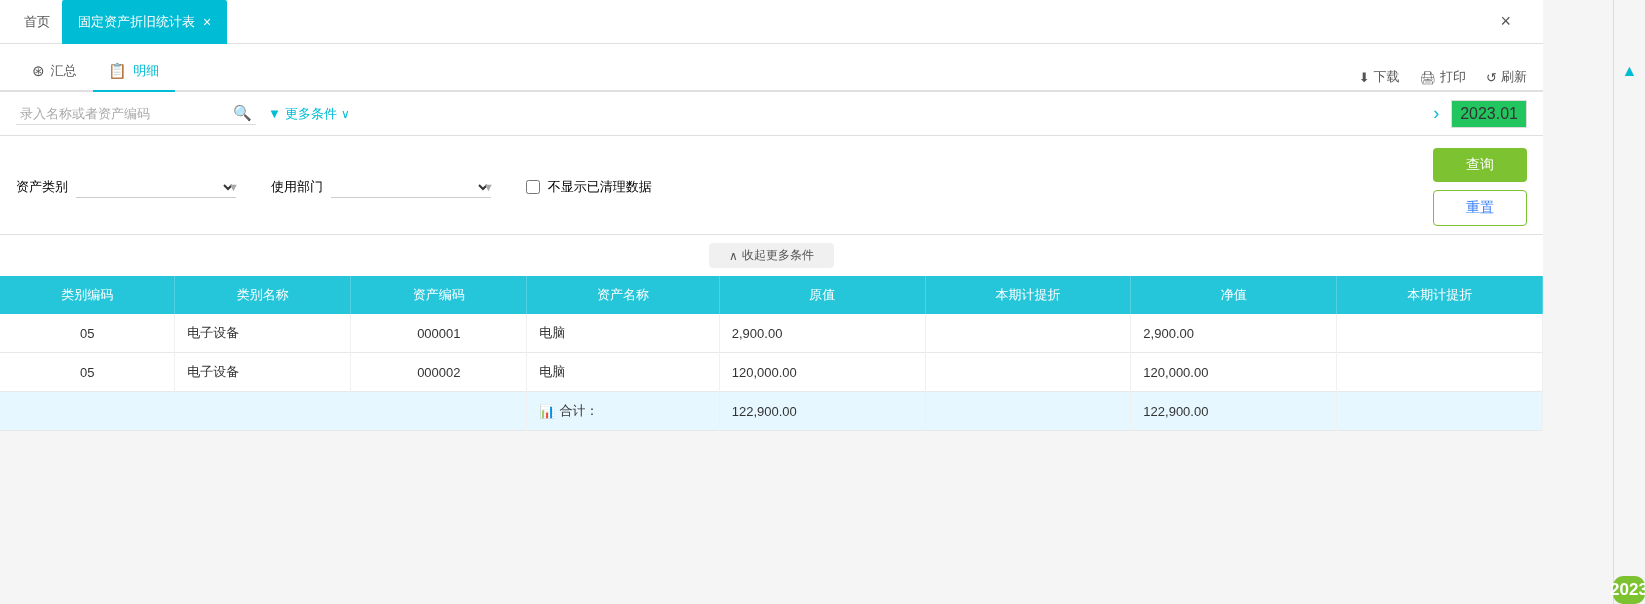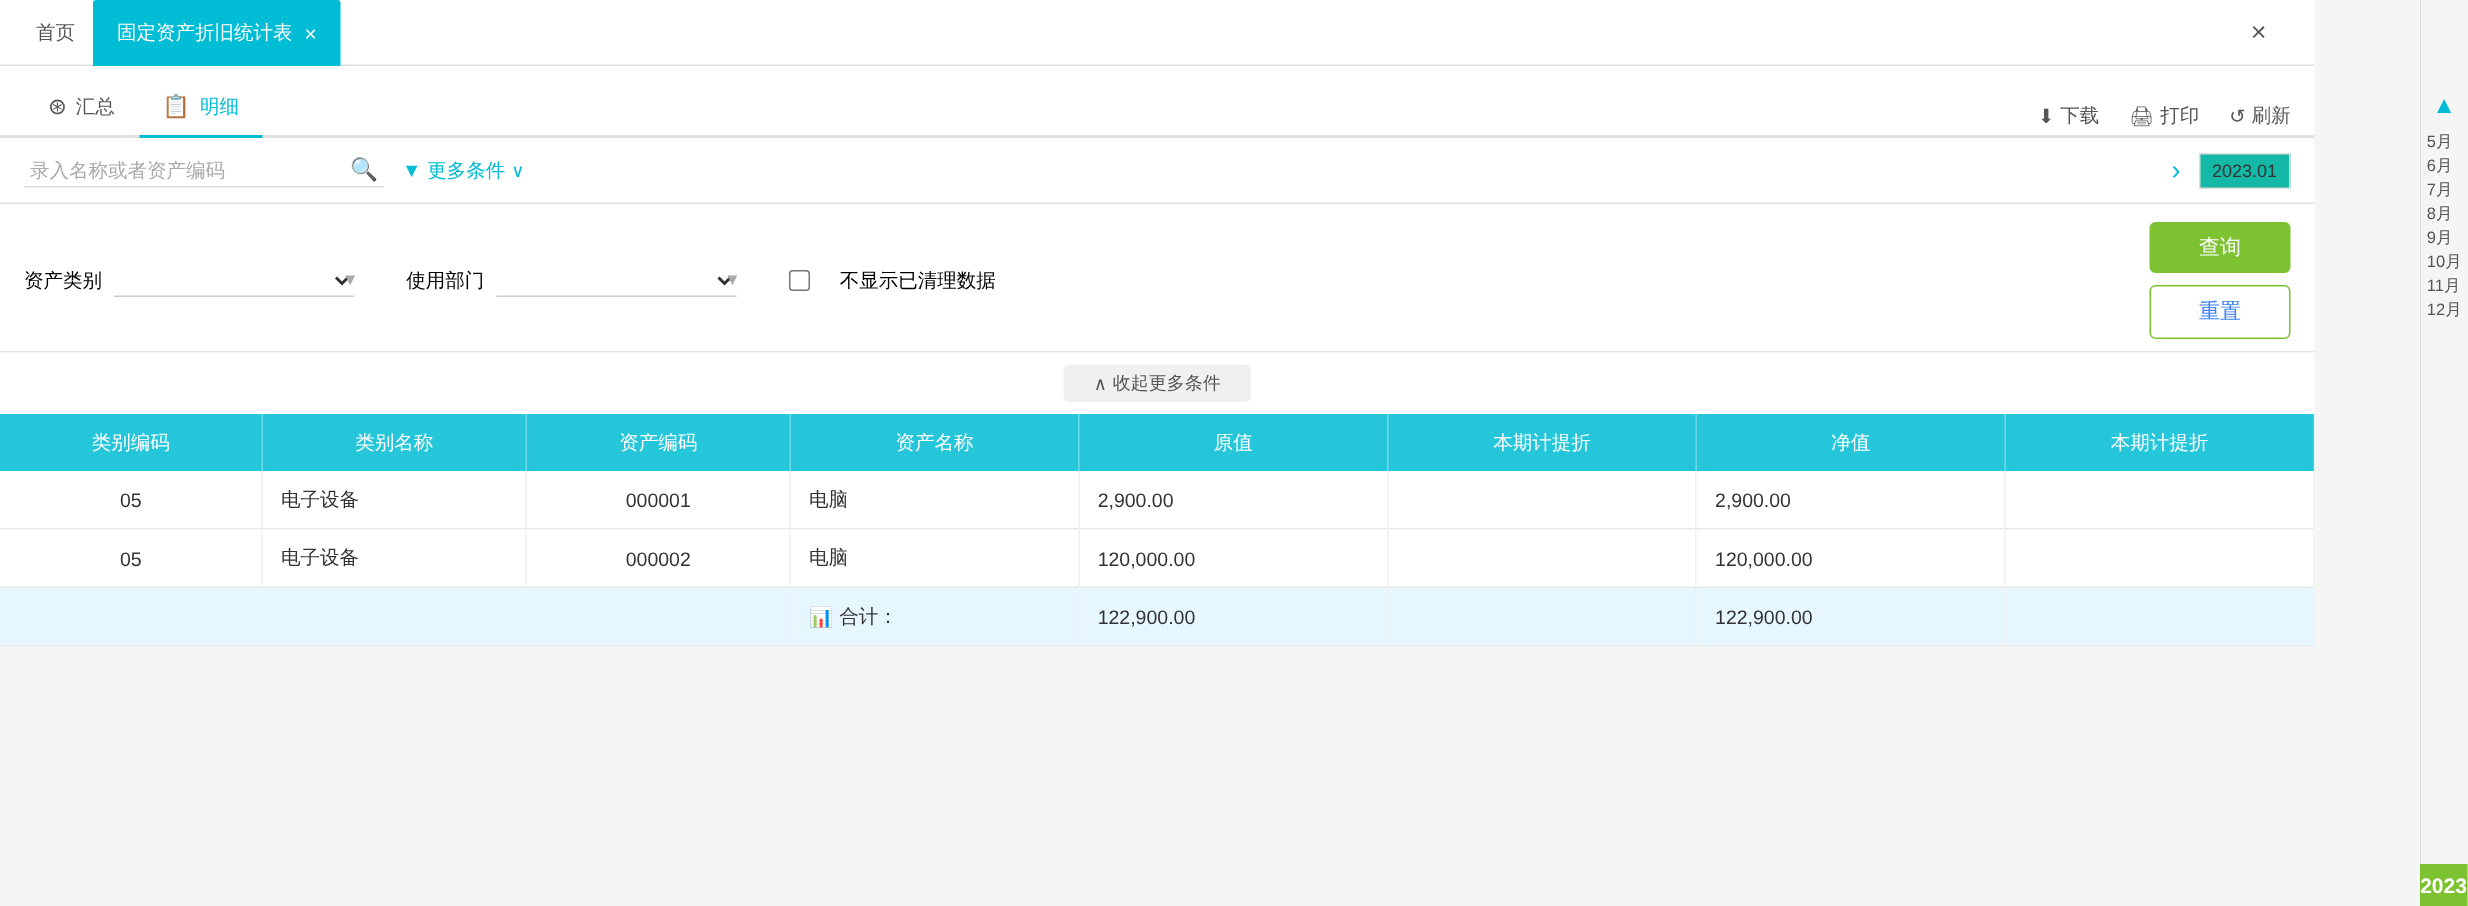--- a/index.html
+++ b/index.html
@@ -64,21 +64,21 @@
     .more-conditions {
       display: flex; align-items: center; gap: 4px;
       color: #00bcd4; cursor: pointer; font-size: 13px;
     }
     .expand-arrow { font-size: 12px; }
     .date-nav-btn {
       margin-left: auto; display: flex; align-items: center;
       color: #00bcd4; cursor: pointer; font-size: 13px;
     }
     .date-display {
-      background: #14b8a6; padding: 4px 8px; font-size: 12px; color: #333;
+      background: #22c55e; padding: 4px 8px; font-size: 16px; color: #333;
       border: 1px solid #ddd;
     }
 
     
     .filter-area {
       background: #fff; padding: 12px 16px 8px 16px;
       border-bottom: 1px solid #e0e0e0;
     }
     .filter-row {
       display: flex; align-items: center; gap: 32px; flex-wrap: wrap;
@@ -87,21 +87,21 @@
       display: flex; align-items: center; gap: 8px;
     }
     .filter-label { color: #000000; font-size: 13px; white-space: nowrap; }
     .filter-select {
       width: 160px; border: none; border-bottom: 1px solid #ccc;
       outline: none; font-size: 13px; padding: 2px 4px;
       background: transparent; cursor: pointer; color: #333;
     }
     .filter-select-arrow { color: #aaa; font-size: 11px; margin-left: -16px; }
     .checkbox-item {
-      display: flex; align-items: center; gap: 20px;
+      display: flex; align-items: center; gap: 8px;
     }
     .filter-checkbox { width: 14px; height: 14px; border: 1px solid #ccc; cursor: pointer; }
     .btn-query {
       background: #7dc231; color: #fff; border: none; border-radius: 4px;
       padding: 8px 32px; font-size: 14px; cursor: pointer;
     }
     .btn-reset {
       background: #fff; color: #3b82f6; border: 1px solid #7dc231; border-radius: 4px;
       padding: 8px 32px; font-size: 14px; cursor: pointer;
     }
@@ -144,23 +144,24 @@
       background: #f5f5f5; border-left: 1px solid #ddd;
       display: flex; flex-direction: column; align-items: center;
       padding-top: 60px; gap: 4px; z-index: 100;
     }
     .sidebar-month {
       font-size: 11px; color: #555; cursor: pointer; padding: 3px 4px;
       writing-mode: horizontal-tb; white-space: nowrap;
     }
     .sidebar-year-badge {
       position: fixed; bottom: 0; right: 0; width: 32px; height: 28px;
-      background: #7dc231; color: #fff; font-size: 14px;
+      background: #7dc231; color: #fff; font-size: 17px;
       display: flex; align-items: center; justify-content: center;
       font-weight: bold;
+      border-radius: 10px;
     }
     .sidebar-nav-btn {
       font-size: 16px; color: #00bcd4; cursor: pointer; padding: 2px;
     }
 
     
     .main-content {
       width: calc(100% - 32px); overflow-y: auto;
     }
 
@@ -311,17 +312,16 @@
   <td class="num"></td>
 </tr>
           </tbody>
       </table>
     </div>
 
   </div>
 
   <div class="right-sidebar">
     <span class="sidebar-nav-btn">▲</span>
-    <div id="sidebar-months"><span class="sidebar-month">5月</span><span class="sidebar-month">6月</span><span class="sidebar-month">7月</span><span class="sidebar-month">8月</span><span class="sidebar-month">9月</span><span class="sidebar-month">10月</span><span class="sidebar-month">11月</span><span class="sidebar-month">12月</span></div>
     <div class="sidebar-year-badge">2023</div>
   </div>
 
 </div>
 
 </body></html>

